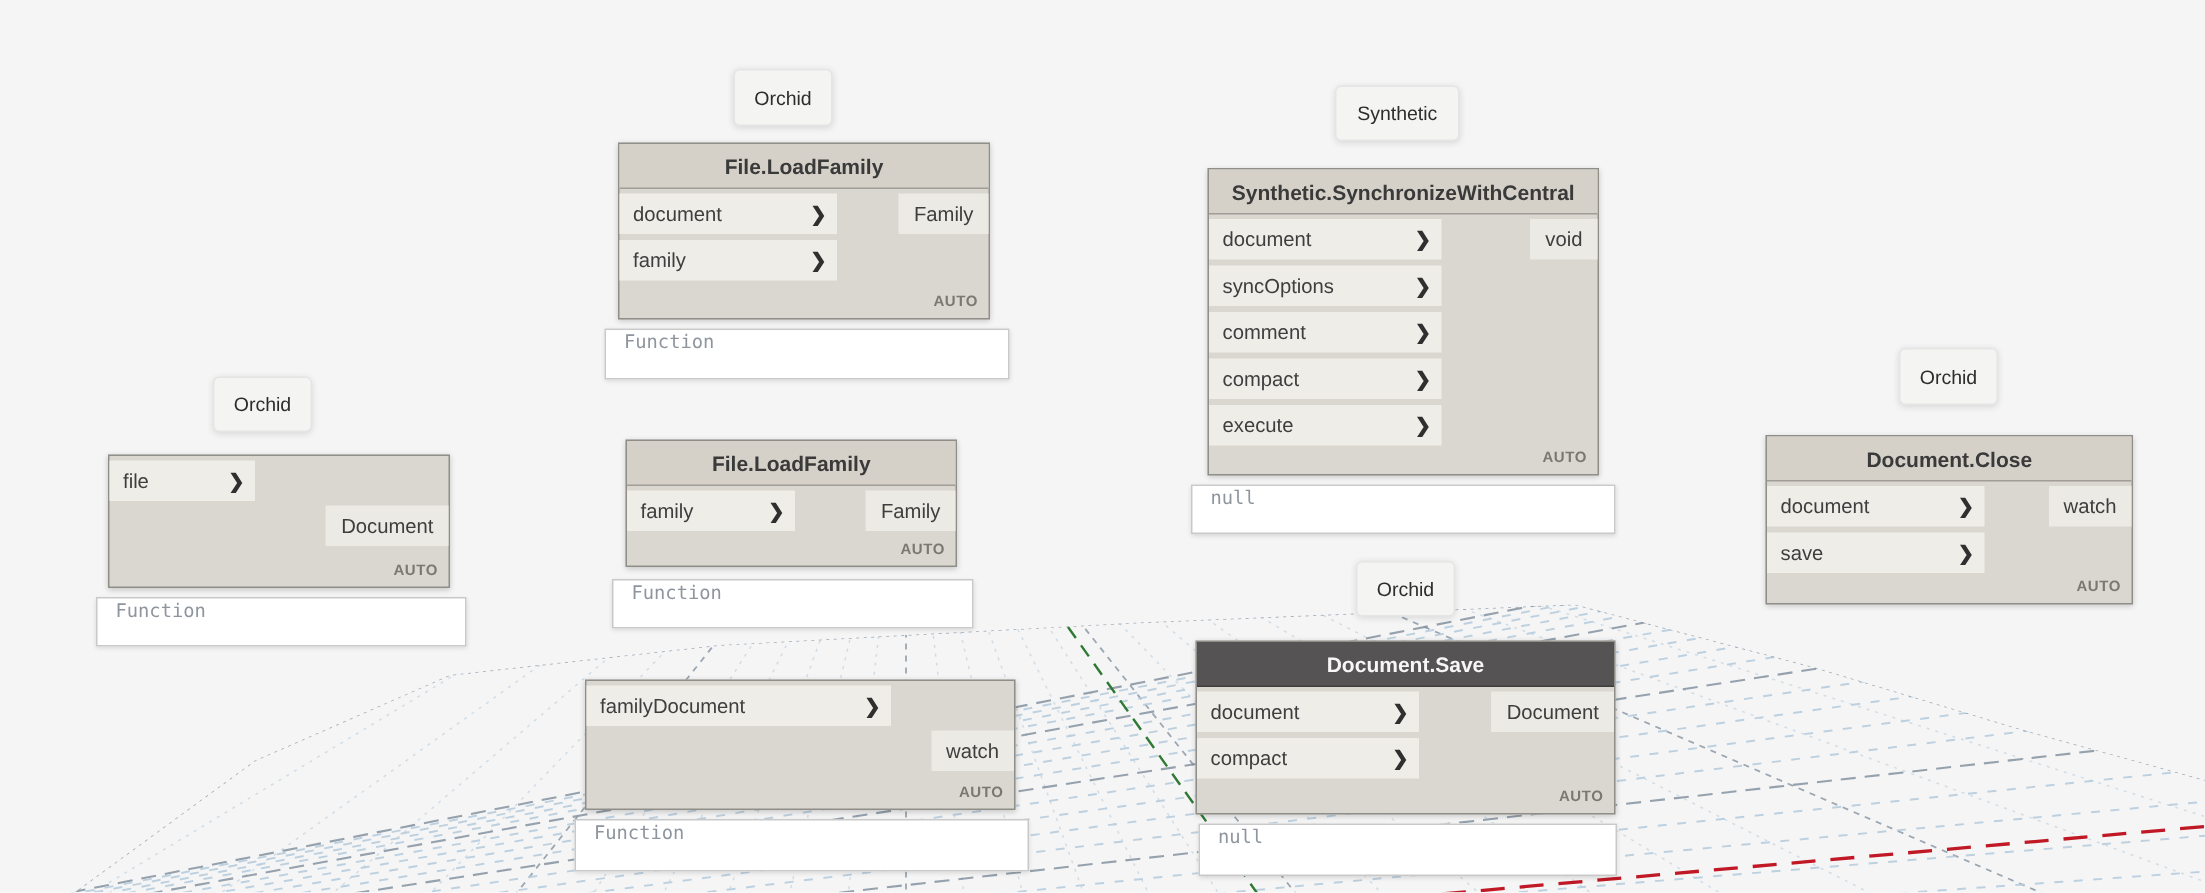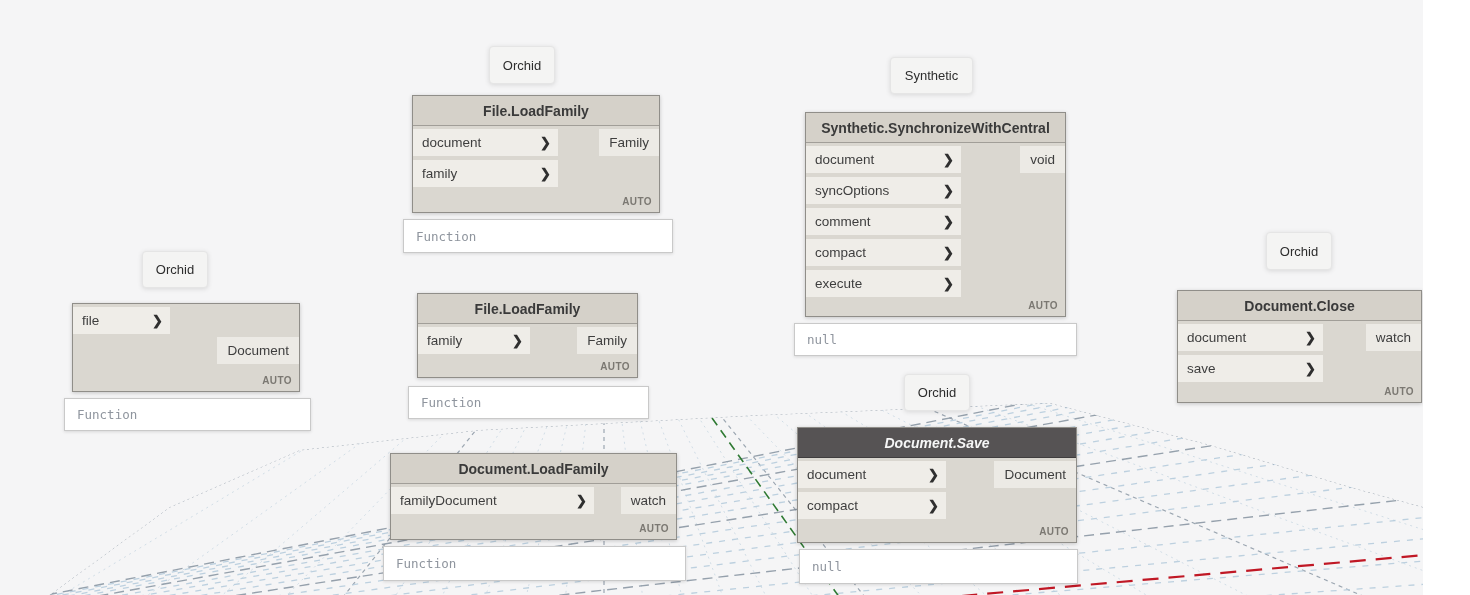--- a/index.html
+++ b/index.html
@@ -18,46 +18,47 @@
     --pv-text:#8f959e;
     --badge-bg:#f4f4f3;
     --badge-border:#e5e5e5;
     --badge-text:#2d2d2d;
   }
   html,body{margin:0;padding:0;}
   #screen{
     position:relative;width:1423px;height:595px;overflow:hidden;
     background:var(--canvas-bg);
     font-family:"Liberation Sans",sans-serif;
+    padding-left:48px;
   }
   #grid-svg{position:absolute;left:0;top:0;width:1470px;height:595px;z-index:0;pointer-events:none;}
 
   
   .node{position:absolute;z-index:3;background:var(--body-bg);
     border:1px solid var(--node-border);box-sizing:border-box;
     box-shadow:0 1px 4px rgba(0,0,0,.20);}
   .hdr{height:29px;background:var(--hdr-bg);border-bottom:1px solid #a19e98;
     display:flex;align-items:center;justify-content:center;text-align:right;}
   .node.dark .hdr{background:var(--hdr-dark-bg);border-bottom-color:#3f3d3e;}
   .hdr-t{font-size:14px;font-weight:bold;color:var(--hdr-text);white-space:nowrap;}
-  .node.dark .hdr-t{color:var(--hdr-dark-text);font-style:italic;}
+  .node.dark .hdr-t{color:var(--hdr-dark-text);}
   .rows{margin-top:3px;}
   .in{height:27px;background:var(--row-bg);margin-bottom:4px;
     display:flex;align-items:center;justify-content:space-between;
     padding:0 7px 0 9px;box-sizing:border-box;}
   .in-t{font-size:13.5px;color:var(--node-text);white-space:nowrap;}
   .chev{font-size:13px;font-weight:bold;color:#2f2f2f;line-height:1;}
   .outs{position:absolute;top:33px;right:0;display:flex;flex-direction:column;gap:4px;align-items:flex-end;}
   .out{height:27px;background:var(--out-bg);display:flex;align-items:center;
     padding:0 10px;font-size:13.5px;color:var(--node-text);white-space:nowrap;}
   .lacing{position:absolute;right:7px;bottom:5px;font-size:10px;font-weight:bold;
     letter-spacing:.4px;color:var(--auto-text);}
   .preview{position:absolute;background:#ffffff;border:1px solid var(--pv-border);
     box-sizing:border-box;box-shadow:0 1px 3px rgba(0,0,0,.12);
-    display:flex;align-items:center;padding-left:12px;}
+    display:flex;align-items:flex-start;padding-left:12px;}
   .pv-t{font-family:"DejaVu Sans Mono",monospace;font-size:12.5px;color:var(--pv-text);}
 
   
   #n0{left:412px;top:95px;width:248px;height:118px;}   #n0 .in{width:145px;}
   #n0 .preview{left:-10px;top:123px;width:270px;height:34px;}
   #n1{left:805px;top:112px;width:261px;height:205px;}  #n1 .in{width:155px;}
   #n1 .preview{left:-12px;top:210px;width:283px;height:33px;}
   #n2{left:72px;top:303px;width:228px;height:89px;}    #n2 .in{width:97px;}
   #n2 .preview{left:-9px;top:94px;width:247px;height:33px;}
   #n3{left:417px;top:293px;width:221px;height:85px;}   #n3 .in{width:112px;}
@@ -308,23 +309,20 @@
         </div>
       </div>
       <div class="outs">
         <div class="out">
           <span>watch</span>
         </div>
       </div>
       <div class="lacing">AUTO</div>
     </div>
   <div class="node" id="n5">
-      <div class="hdr">
-        <span class="hdr-t">Document.LoadFamily</span>
-      </div>
       <div class="rows">
         <div class="in">
           <span class="in-t">familyDocument</span>
           <span class="chev">❯</span>
         </div>
       </div>
       <div class="outs">
         <div class="out">
           <span>watch</span>
         </div>

